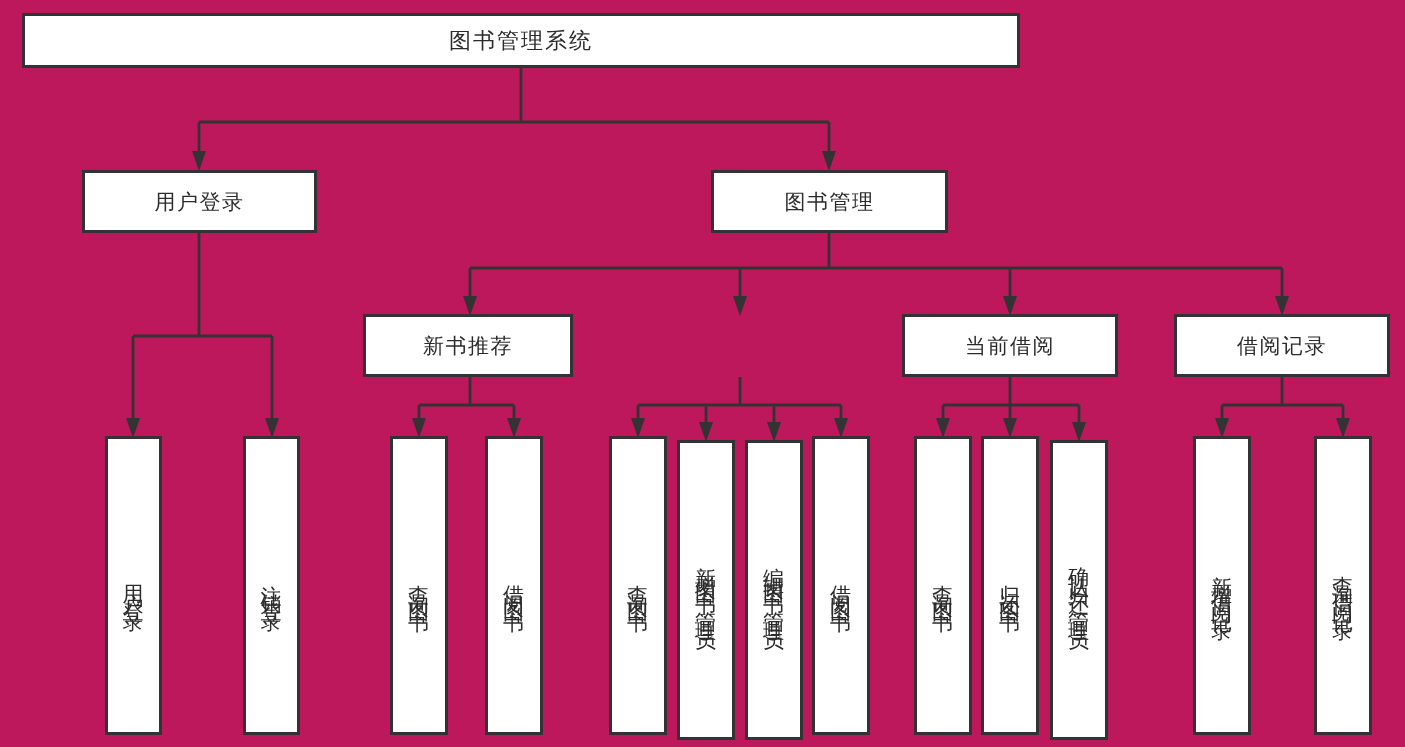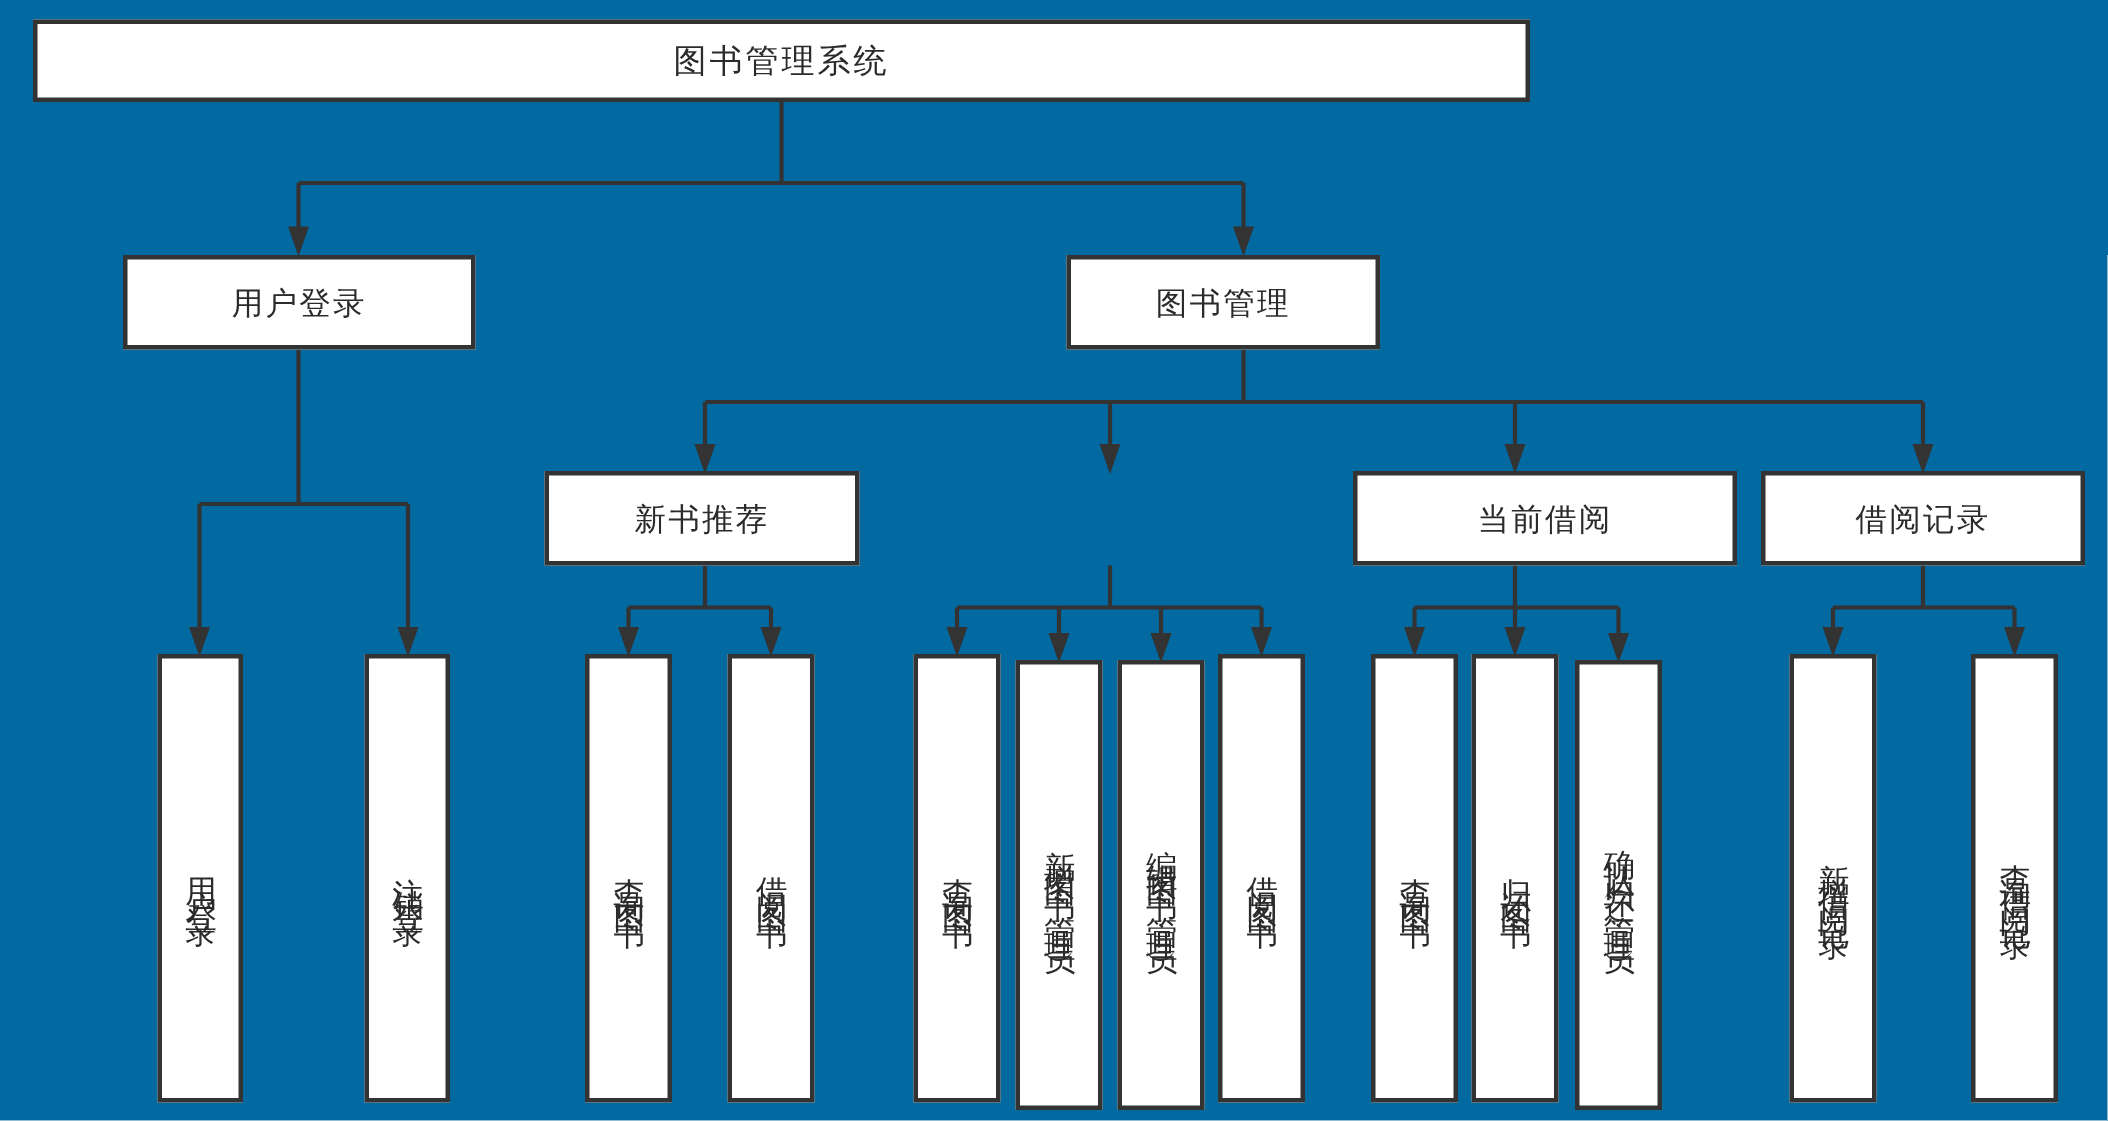--- a/index.html
+++ b/index.html
@@ -1,20 +1,20 @@
 <!DOCTYPE html>
 <html><head>
 <meta charset="utf-8">
 <style>
   * { margin:0; padding:0; box-sizing:border-box; }
   html,body { background:#ffffff; }
   #stage {
     position:relative;
     width:1405px; height:747px;
-    background:#0369a1;
+    background:#be185d;
     font-family:"Liberation Sans","DejaVu Sans",sans-serif;
     overflow:hidden;
   }
   svg.wires { position:absolute; left:0; top:0; z-index:0; }
   svg.wires path, svg.wires line { stroke:#333333; stroke-width:2.8; fill:none; }
   svg.wires polygon { fill:#333333; stroke:none; }
   .box {
     position:absolute;
     background:#ffffff;
     border:3px solid #333333;
@@ -119,28 +119,28 @@
     </g>
   </svg>
 
   <div class="box root-box" style="left:22px;top:13px;width:998px;height:55px">
     <span class="hlabel">图书管理系统</span>
   </div>
 
   <div class="box" style="left:82px;top:170px;width:235px;height:63px">
     <span class="hlabel">用户登录</span>
   </div>
-  <div class="box" style="left:711px;top:170px;width:209px;height:63px">
+  <div class="box" style="left:711px;top:170px;width:237px;height:63px">
     <span class="hlabel">图书管理</span>
   </div>
 
   <div class="box" style="left:363px;top:314px;width:210px;height:63px">
     <span class="hlabel">新书推荐</span>
   </div>
-  <div class="box" style="left:902px;top:314px;width:256px;height:63px">
+  <div class="box" style="left:902px;top:314px;width:216px;height:63px">
     <span class="hlabel">当前借阅</span>
   </div>
   <div class="box" style="left:1174px;top:314px;width:216px;height:63px">
     <span class="hlabel">借阅记录</span>
   </div>
 
   <div class="box" style="left:105px;top:436px;width:57px;height:299px">
     <span class="vtext">用户登录</span>
   </div>
   <div class="box" style="left:243px;top:436px;width:57px;height:299px">

